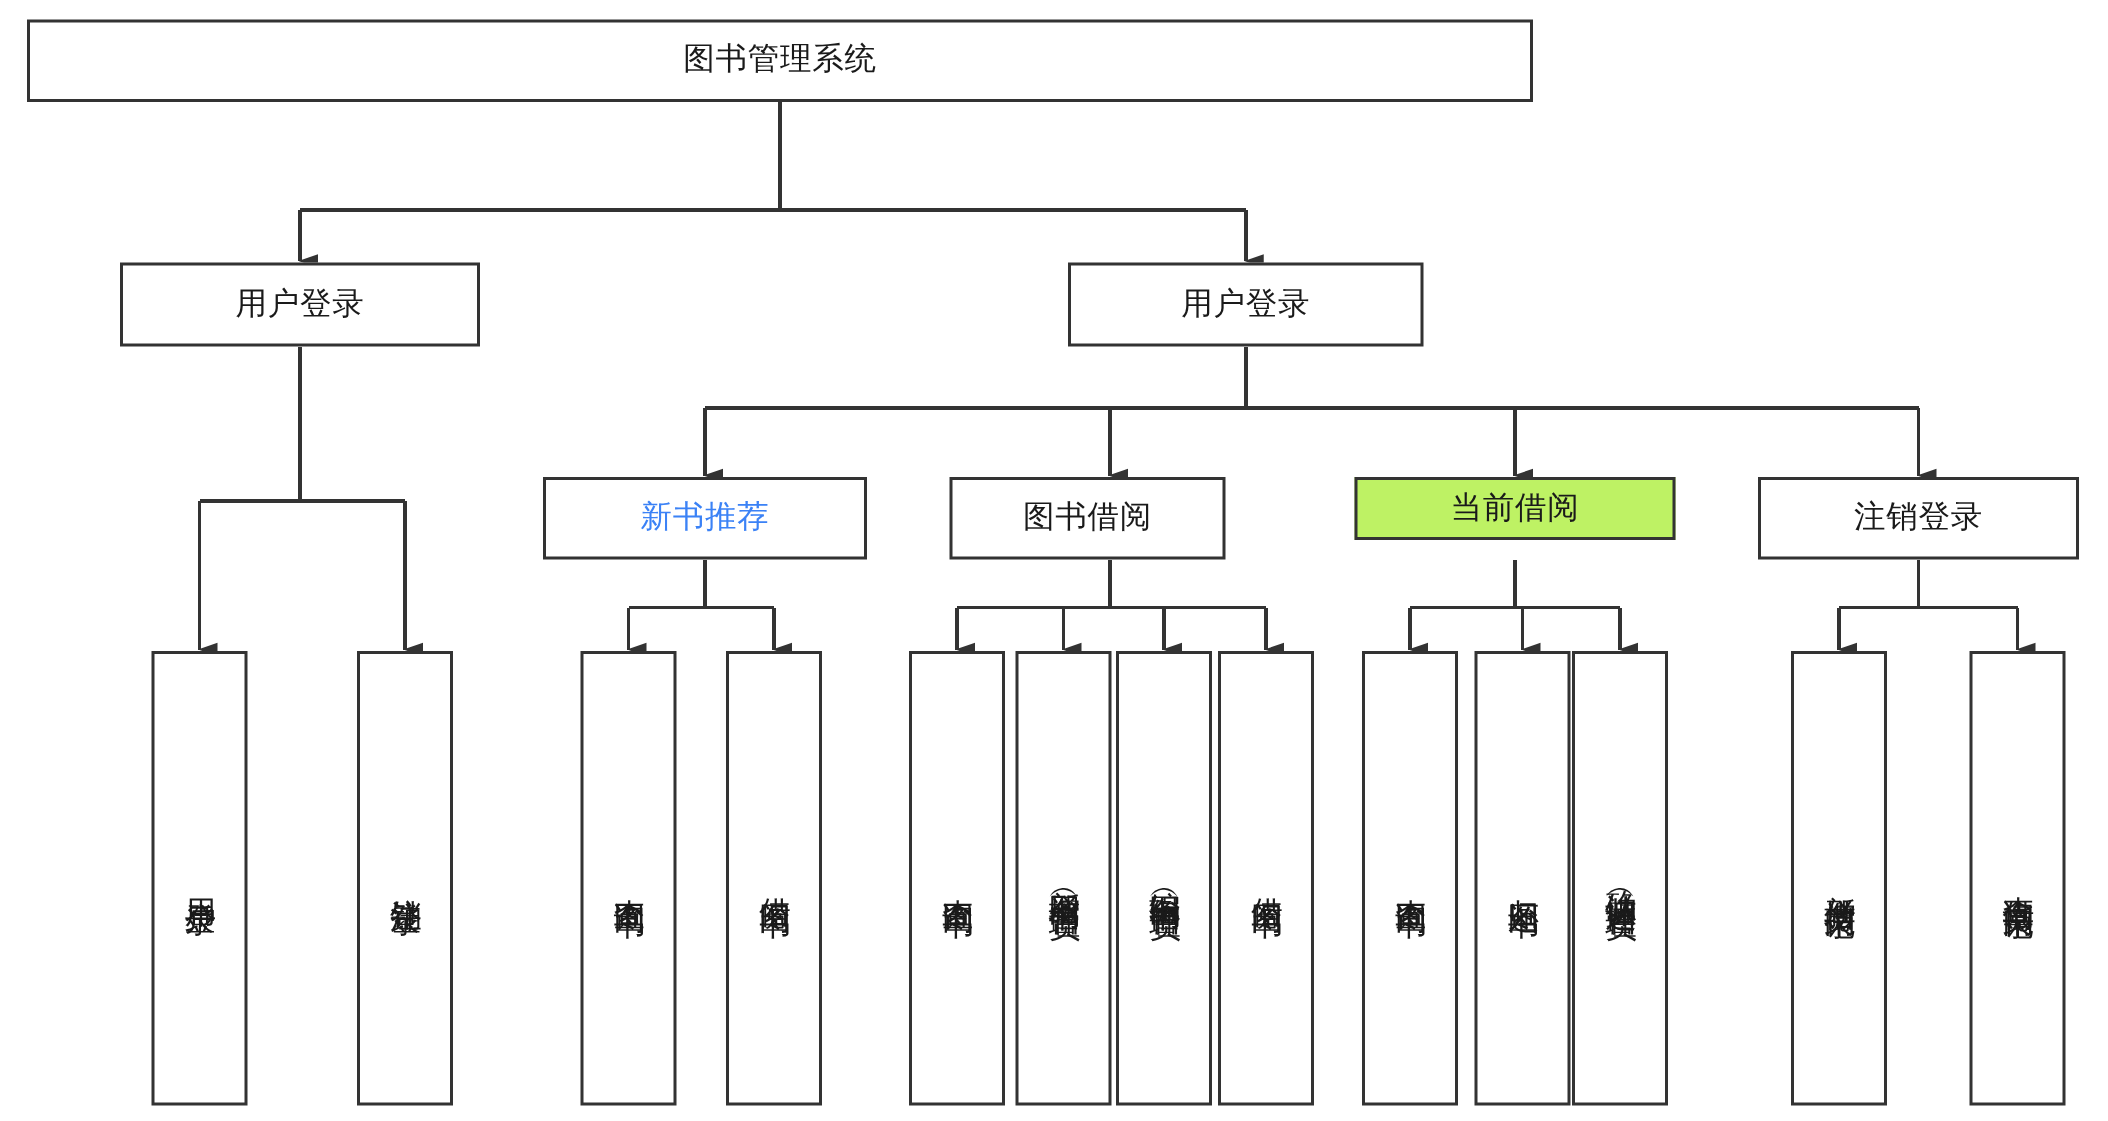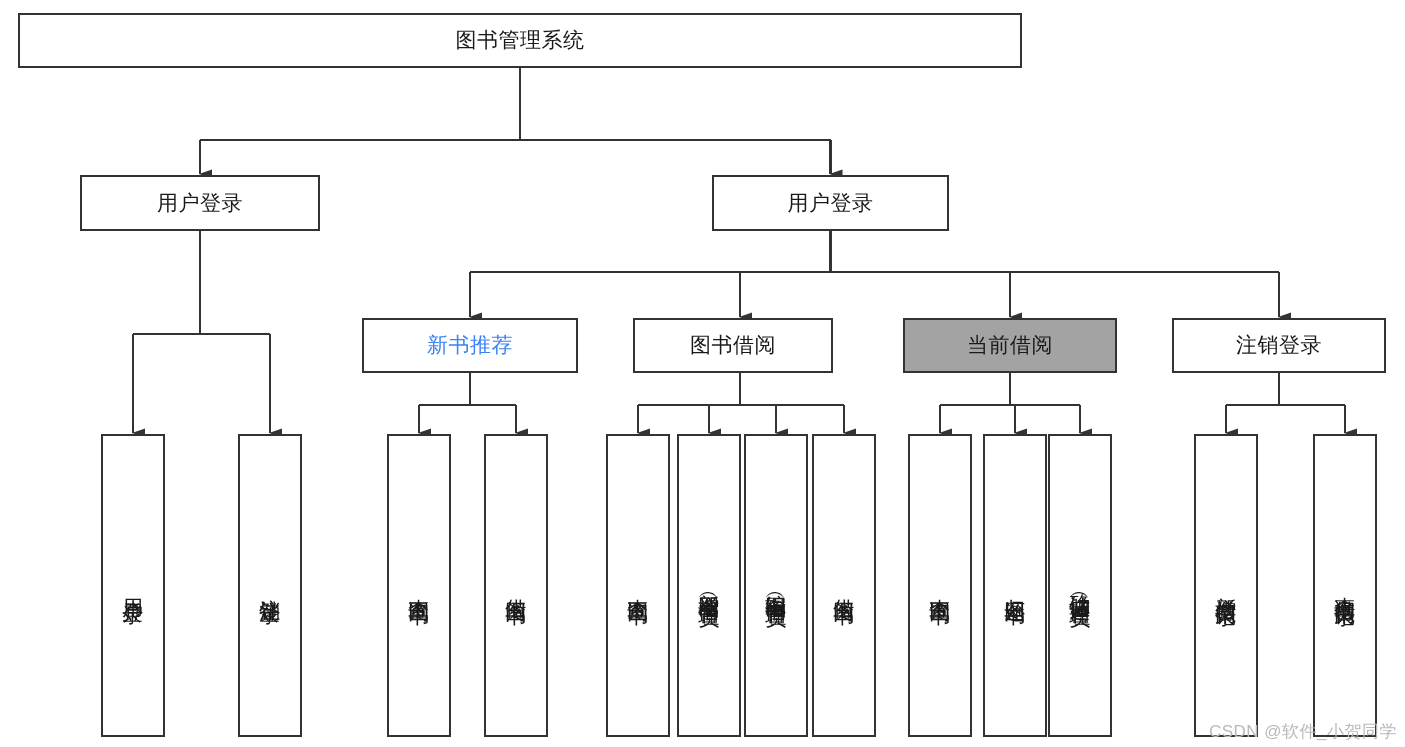--- a/index.html
+++ b/index.html
@@ -120,24 +120,24 @@
       </div>
       <div class="node" style="left: 80px; top: 175px; width: 240px; height: 56px; border-color: rgb(51, 51, 51); background: rgb(255, 255, 255);">
         <span class="lbl" style="color: rgb(26, 26, 26);">用户登录</span>
       </div>
       <div class="node" style="left: 712px; top: 175px; width: 237px; height: 56px; border-color: rgb(51, 51, 51); background: rgb(255, 255, 255);">
         <span class="lbl" style="color: rgb(26, 26, 26);">用户登录</span>
       </div>
       <div class="node" style="left: 362px; top: 318px; width: 216px; height: 55px; border-color: rgb(51, 51, 51); background: rgb(255, 255, 255);">
         <span class="lbl" style="color: #3b82f6;">新书推荐</span>
       </div>
-      <div class="node" style="left: 633px; top: 318px; width: 200px; height: 55px; border-color: rgb(51, 51, 51); background: rgb(255, 255, 255); align-items: center;">
+      <div class="node" style="left: 633px; top: 318px; width: 184px; height: 55px; border-color: rgb(51, 51, 51); background: rgb(255, 255, 255); align-items: center;">
         <span class="lbl" style="color: rgb(26, 26, 26);">图书借阅</span>
       </div>
-      <div class="node" style="left: 903px; top: 318px; width: 214px; height: 55px; border-color: rgb(51, 51, 51); background: #a3a3a3;">
+      <div class="node" style="left: 903px; top: 318px; width: 214px; height: 42px; border-color: rgb(51, 51, 51); background: #bef264;">
         <span class="lbl" style="color: rgb(26, 26, 26);">当前借阅</span>
       </div>
       <div class="node" style="left: 1172px; top: 318px; width: 214px; height: 55px; border-color: rgb(51, 51, 51); background: rgb(255, 255, 255);">
         <span class="lbl" style="color: rgb(26, 26, 26);">注销登录</span>
       </div>
       <div class="node vert" style="left: 101px; top: 434px; width: 64px; height: 303px; border-color: rgb(51, 51, 51); background: rgb(255, 255, 255);">
         <span class="lbl" style="color: rgb(26, 26, 26);">用户登录</span>
       </div>
       <div class="node vert" style="left: 238px; top: 434px; width: 64px; height: 303px; border-color: rgb(51, 51, 51); background: rgb(255, 255, 255);">
         <span class="lbl" style="color: rgb(26, 26, 26);">注销登录</span>
@@ -170,14 +170,13 @@
         <span class="lbl" style="color: rgb(26, 26, 26);">确认归还（管理员）</span>
       </div>
       <div class="node vert" style="left: 1194px; top: 434px; width: 64px; height: 303px; border-color: rgb(51, 51, 51); background: rgb(255, 255, 255);">
         <span class="lbl" style="color: rgb(26, 26, 26);">新增借阅记录</span>
       </div>
       <div class="node vert" style="left: 1313px; top: 434px; width: 64px; height: 303px; border-color: rgb(51, 51, 51); background: rgb(255, 255, 255);">
         <span class="lbl" style="color: rgb(26, 26, 26);">查询借阅记录</span>
       </div>
     </div>
 
-  <div id="watermark">CSDN @软件_小贺同学</div>
 </div>
 
 </body></html>

